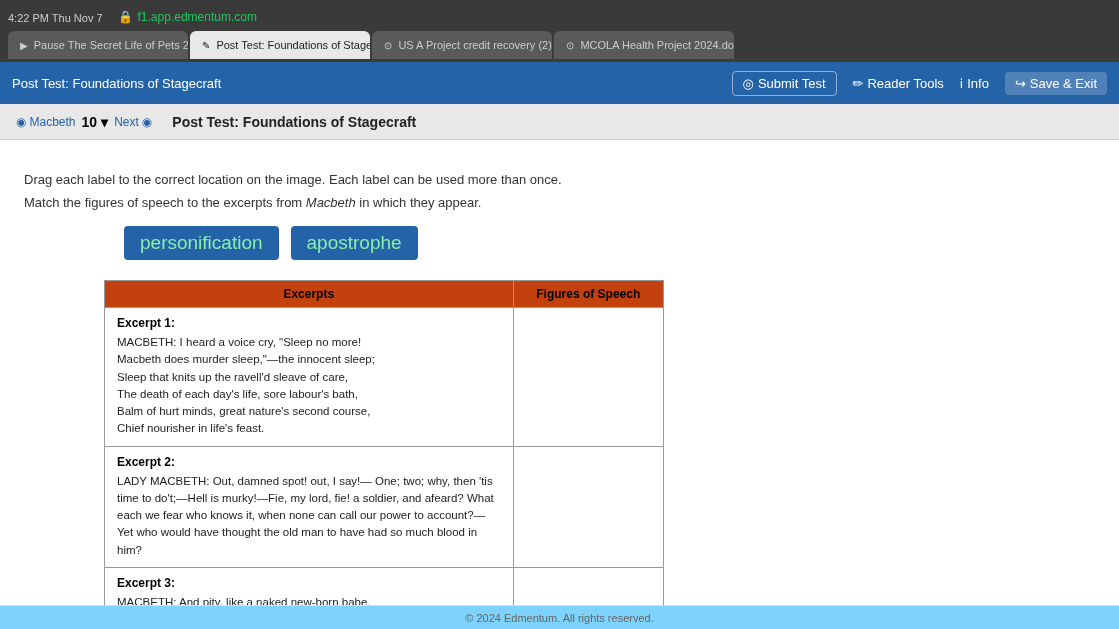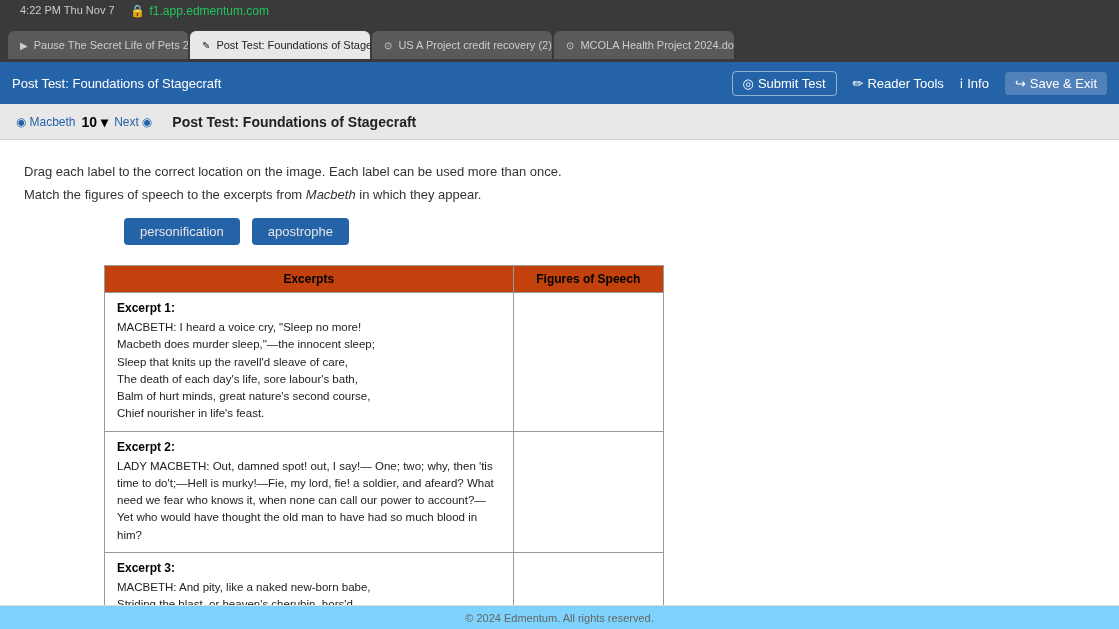--- a/index.html
+++ b/index.html
@@ -1,20 +1,20 @@
 <!DOCTYPE html>
 <html><head>
   <meta charset="utf-8">
   <style>
     * { box-sizing: border-box; margin: 0; padding: 0; }
     body { font-family: Arial, sans-serif; background: #1a1a2e; width: 1119px; height: 629px; overflow: hidden; font-size: 13px; }
 
     
     .browser-chrome { background: #2d2d2d; }
-    .title-bar { background: #3a3a3a; display: flex; align-items: flex-start; justify-content: center; padding: 4px 20px; color: #ccc; font-size: 12px; height: 28px; }
+    .title-bar { background: #3a3a3a; display: flex; align-items: flex-end; justify-content: center; padding: 4px 8px; color: #ccc; font-size: 12px; height: 28px; }
     .title-bar .url { color: #22c55e; font-size: 12px; }
     .title-bar .lock-icon { margin-right: 4px; color: #aaa; }
     .tab-bar { background: #3a3a3a; display: flex; align-items: center; padding: 0 8px; height: 34px; gap: 2px; }
     .tab { background: #5a5a5a; color: #ccc; padding: 4px 12px; border-radius: 6px 6px 0 0; font-size: 11px; display: flex; align-items: center; gap: 6px; max-width: 180px; white-space: nowrap; overflow: hidden; text-overflow: ellipsis; cursor: pointer; height: 28px; }
     .tab.active { background: #e8e8e8; color: #222; }
     .tab .tab-icon { font-size: 10px; }
     .title-bar-left { display: flex; align-items: center; gap: 8px; margin-right: 16px; }
 
     
     .app-toolbar { background: #2563a8; display: flex; align-items: center; padding: 0 12px; height: 42px; color: white; }
@@ -26,25 +26,25 @@
 
     
     .sub-toolbar { background: #e8e8e8; border-bottom: 1px solid #ccc; display: flex; align-items: center; padding: 4px 16px; height: 36px; gap: 12px; }
     .nav-control { display: flex; align-items: center; gap: 6px; }
     .prev-btn, .next-btn { color: #2563a8; font-size: 12px; cursor: pointer; background: none; border: none; display: flex; align-items: center; gap: 3px; }
     .question-num { display: flex; align-items: flex-start; gap: 4px; font-weight: bold; font-size: 14px; }
     .question-dropdown { background: none; border: none; font-weight: bold; font-size: 14px; cursor: pointer; }
     .sub-title { font-size: 14px; font-weight: bold; color: #222; margin-left: 8px; }
 
     
-    .main-content { background: #fff; padding: 24px 24px; height: calc(629px - 28px - 34px - 42px - 36px - 24px); overflow-y: auto; }
+    .main-content { background: #fff; padding: 32px 24px; height: calc(629px - 28px - 34px - 42px - 36px - 24px); overflow-y: auto; }
     .instructions { font-size: 13px; color: #333; margin-bottom: 8px; }
     .instructions em { font-style: italic; }
     .drag-labels { display: flex; gap: 12px; margin: 16px 0 20px 100px; }
-    .drag-label { background: #2563a8; color: #e5e5e5; padding: 6px 16px; border-radius: 4px; font-size: 13px; cursor: pointer; }
+    .drag-label { background: #2563a8; color: #86efac; padding: 6px 16px; border-radius: 4px; font-size: 19px; cursor: pointer; }
 
     
     .excerpts-table { border-collapse: collapse; width: 560px; margin-left: 80px; font-size: 12px; }
     .excerpts-table th { background: #c2410c; border: 1px solid #999; padding: 6px 12px; text-align: center; font-weight: bold; }
     .excerpts-table td { border: 1px solid #999; padding: 8px 12px; vertical-align: top; }
     .excerpt-cell { width: 380px; }
     .figures-cell { width: 140px; min-height: 80px; }
     .excerpt-title { font-weight: bold; font-size: 12px; margin-bottom: 4px; }
     .excerpt-text { font-size: 11.5px; line-height: 1.5; color: #222; }
 
@@ -152,21 +152,21 @@
       <tr>
         <td class="excerpt-cell">
           <div class="excerpt-title">Excerpt 1:</div>
           <div class="excerpt-text">MACBETH: I heard a voice cry, "Sleep no more!<br>Macbeth does murder sleep,"—the innocent sleep;<br>Sleep that knits up the ravell'd sleave of care,<br>The death of each day's life, sore labour's bath,<br>Balm of hurt minds, great nature's second course,<br>Chief nourisher in life's feast.</div>
         </td>
         <td class="figures-cell"></td>
       </tr>
       <tr>
         <td class="excerpt-cell">
           <div class="excerpt-title">Excerpt 2:</div>
-          <div class="excerpt-text">LADY MACBETH: Out, damned spot! out, I say!— One; two; why, then 'tis time to do't;—Hell is murky!—Fie, my lord, fie! a soldier, and afeard? What need we fear who knows it, when none can call our power to account?—Yet who would have thought the old man to have had so much blood in him?</div>
+          <div class="excerpt-text">LADY MACBETH: Out, damned spot! out, I say!— One; two; why, then 'tis time to do't;—Hell is murky!—Fie, my lord, fie! a soldier, and afeard? What each we fear who knows it, when none can call our power to account?—Yet who would have thought the old man to have had so much blood in him?</div>
         </td>
         <td class="figures-cell"></td>
       </tr>
       <tr>
         <td class="excerpt-cell">
           <div class="excerpt-title">Excerpt 3:</div>
           <div class="excerpt-text">MACBETH: And pity, like a naked new-born babe,<br>Striding the blast, or heaven's cherubin, hors'd<br>Upon the sightless couriers of the air,<br>Shall blow the horrid deed in every eye,</div>
         </td>
         <td class="figures-cell"></td>
       </tr>

